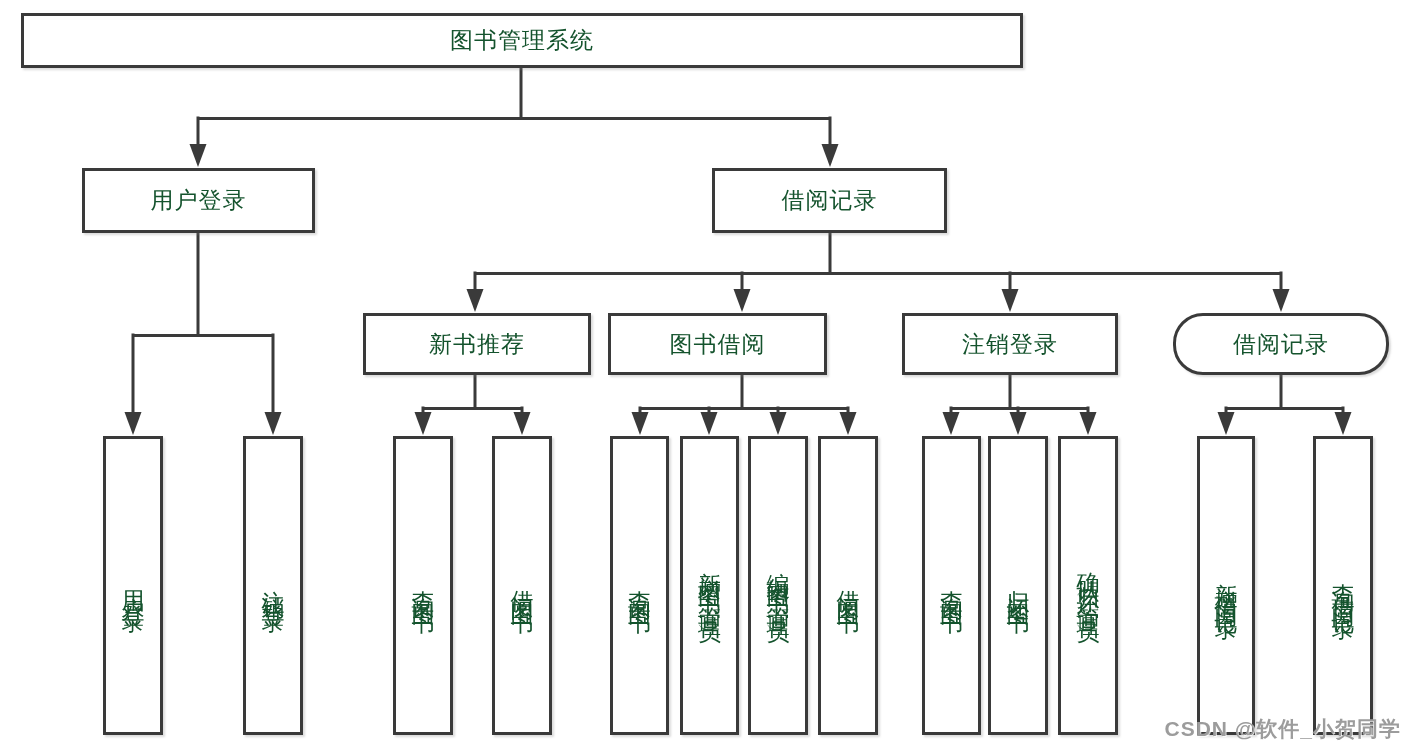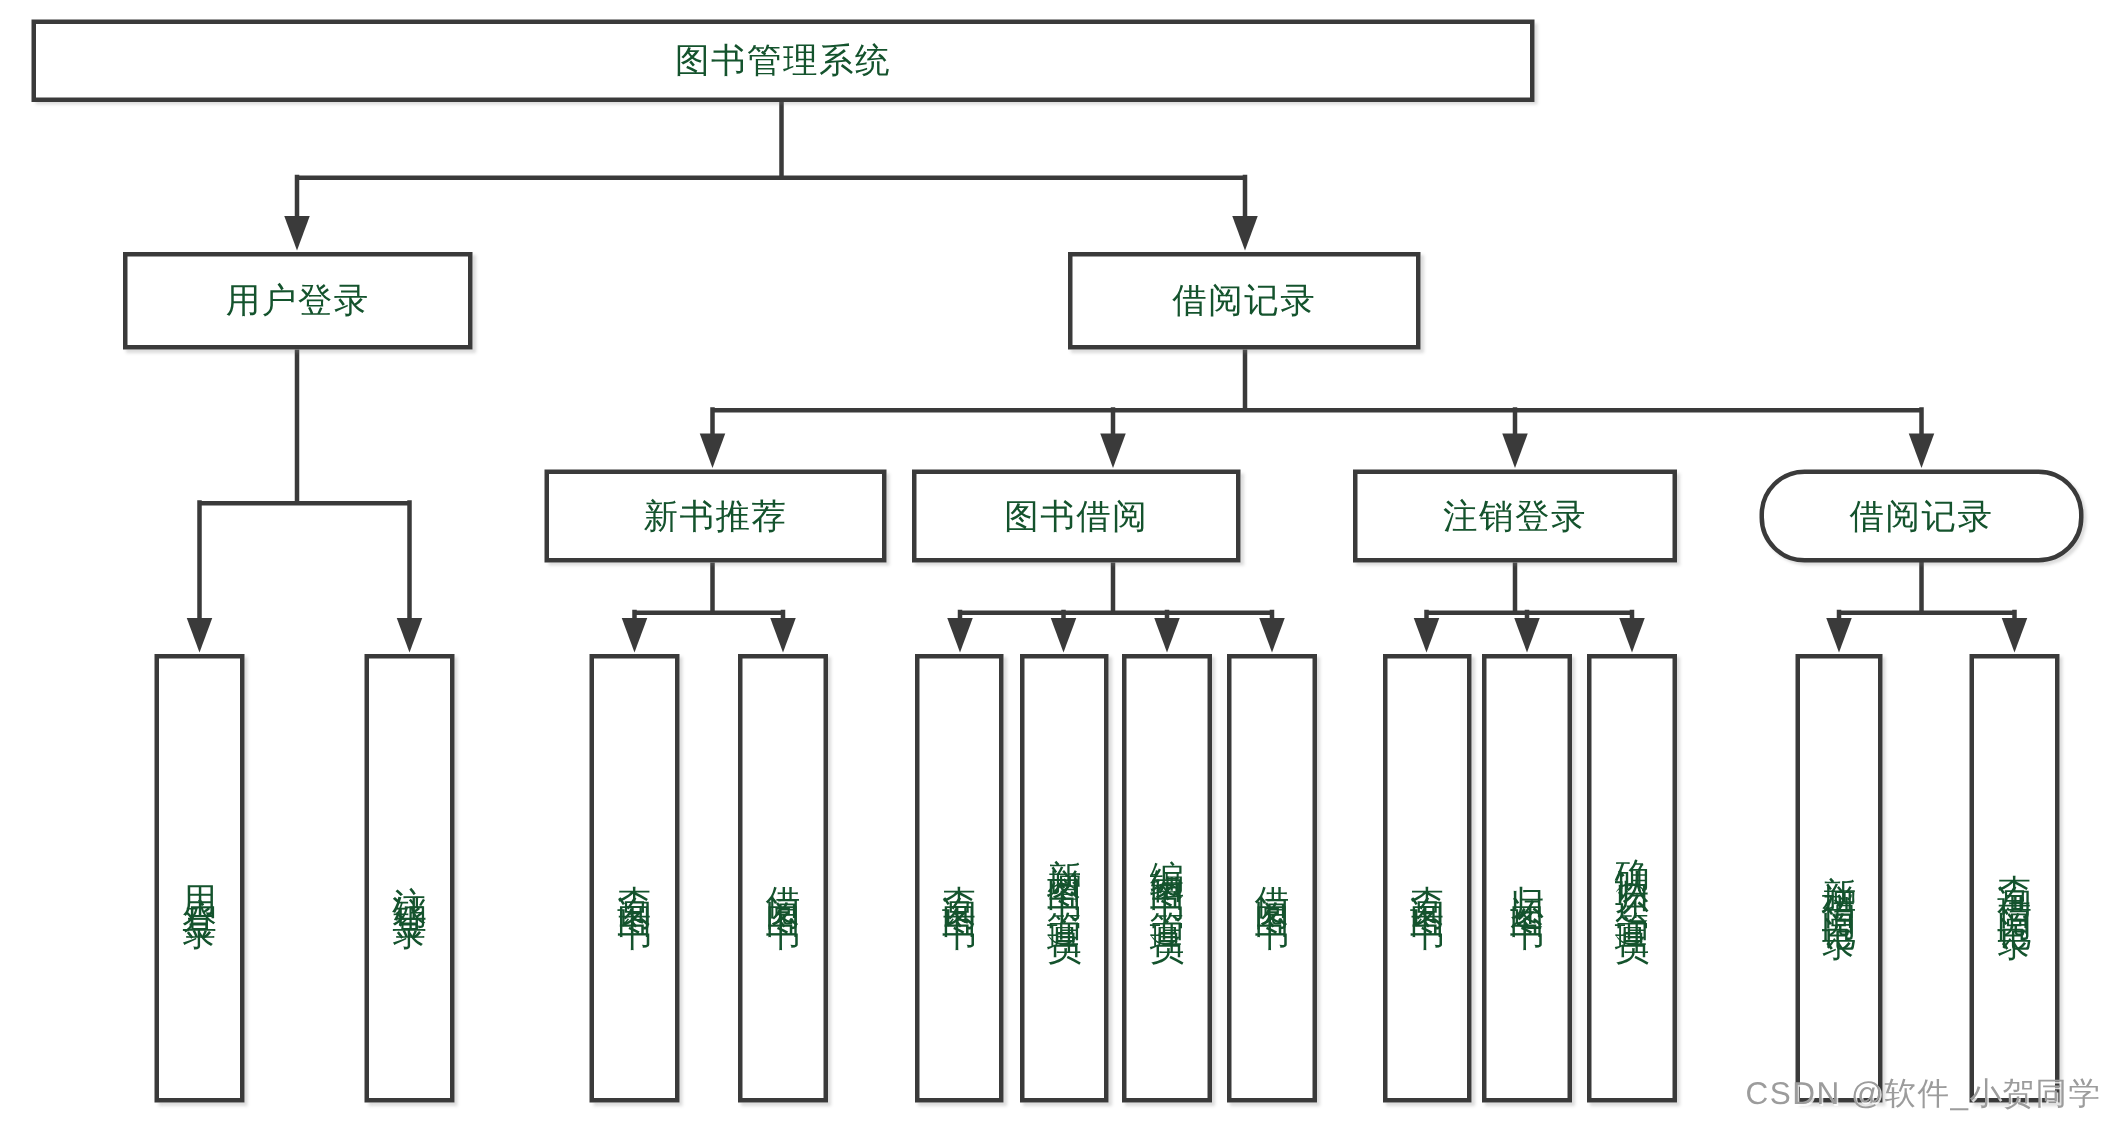--- a/index.html
+++ b/index.html
@@ -56,20 +56,21 @@
     font-size: 23px;
   }
   .watermark {
     position: absolute;
     right: 4px;
     bottom: 4px;
     font-size: 21px;
     color: #9c9c9c;
     letter-spacing: 1px;
     text-shadow: 1px 1px 0 rgba(255,255,255,0.8);
+    font-weight: bold;
   }
 </style>
 </head>
 <body>
 
 <div class="canvas">
 
   <svg class="wires" viewBox="0 0 1405 747">
     <g>
       <path class="line" d="M521 68 V118.5 M198 118.5 H830 M198 118 V148 M830 118 V148"></path>

